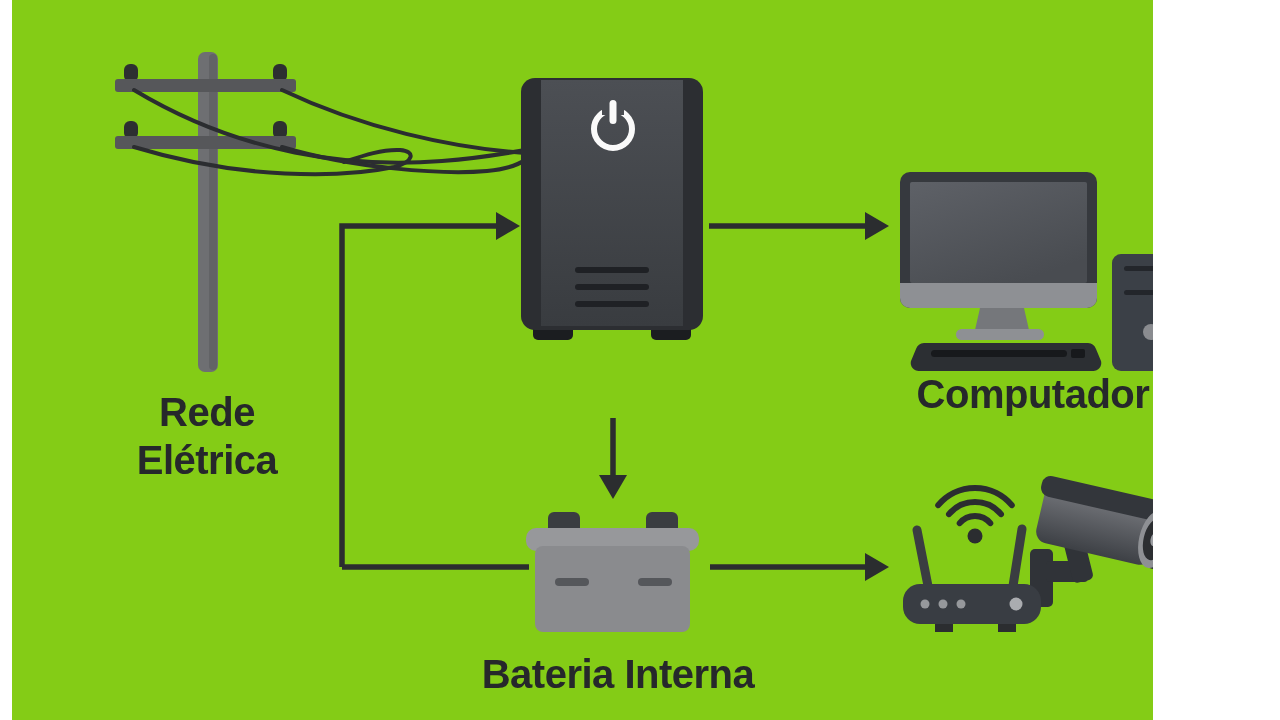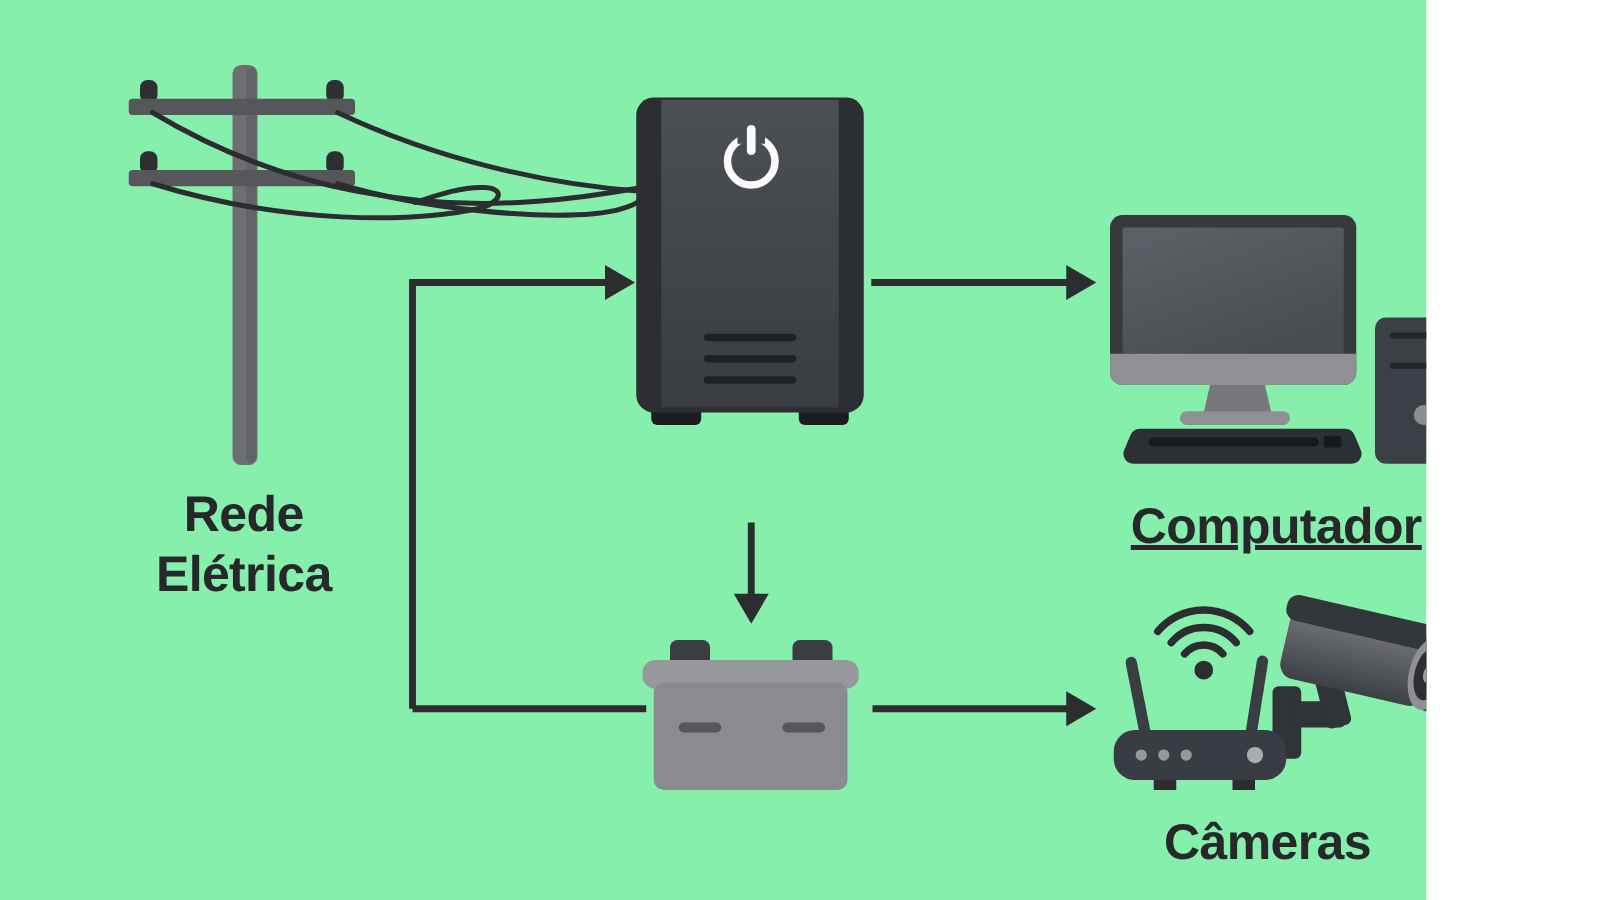--- a/index.html
+++ b/index.html
@@ -1,36 +1,37 @@
 <!DOCTYPE html>
 <html><head>
 <meta charset="utf-8">
 <style>
   html,body{margin:0;padding:0;}
   .stage{
     position:relative;
     width:1141px;height:720px;
-    background:#86efac;
+    background:#84cc16;
     overflow:hidden;
     font-family:"Liberation Sans", sans-serif;
+    margin-left:12px;
   }
   .stage svg{position:absolute;left:0;top:0;}
   .node-label{
     position:absolute;
     font-weight:700;
     font-size:40px;
     line-height:48px;
     letter-spacing:-0.5px;
     color:#26282b;
     text-align:center;
     white-space:pre-line;
   }
   .lbl-rede{left:85px;top:388px;width:220px;}
   .lbl-nobreak{left:451px;top:357px;width:300px;}
-  .lbl-computador{left:861px;top:397px;width:320px;text-decoration:underline;}
+  .lbl-computador{left:861px;top:370px;width:320px;}
   .lbl-bateria{left:431px;top:650px;width:350px;}
   .lbl-cameras{left:864px;top:650px;width:300px;}
 </style>
 </head>
 <body>
 
 <div class="stage">
 
   <svg width="1280" height="720" viewBox="0 0 1280 720">
     <defs>
@@ -162,15 +163,15 @@
         <circle cx="913" cy="604" r="4.5" fill="#96989c"></circle>
         <circle cx="931" cy="604" r="4.5" fill="#96989c"></circle>
         <circle cx="949" cy="604" r="4.5" fill="#96989c"></circle>
         <circle cx="1004" cy="604" r="6.5" fill="#aaacb0"></circle>
       </g>
     </g>
   </svg>
 
   <div class="node-label lbl-rede">Rede Elétrica</div>
   <div class="node-label lbl-computador">Computador</div>
-  <div class="node-label lbl-cameras">Câmeras</div>
+  <div class="node-label lbl-bateria">Bateria Interna</div>
 
 </div>
 
 </body></html>

